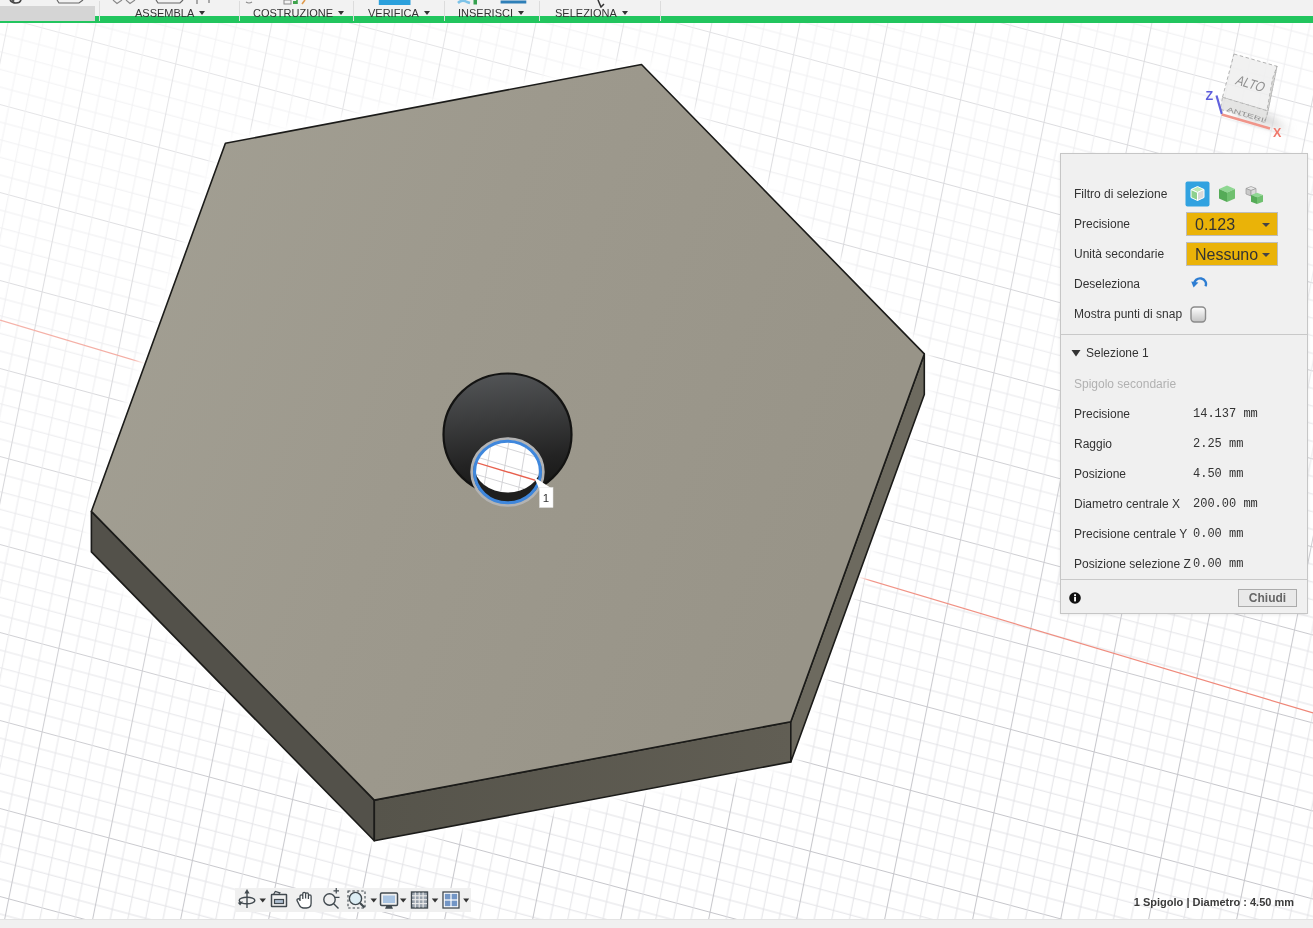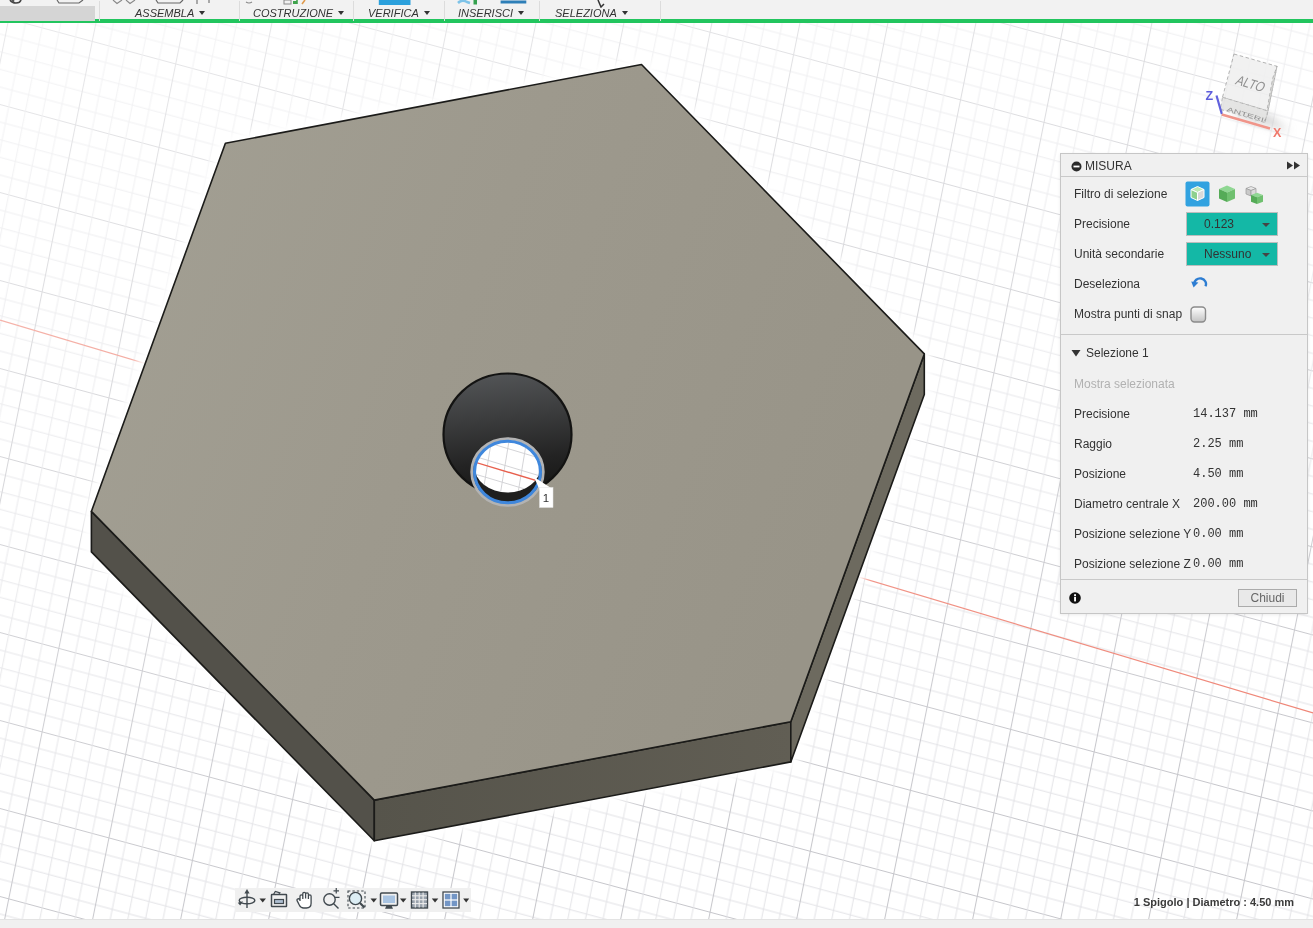--- a/index.html
+++ b/index.html
@@ -1,43 +1,43 @@
 <!DOCTYPE html>
 <html><head>
 <meta charset="utf-8">
 <style>
   * { margin:0; padding:0; box-sizing:border-box; }
   html,body { width:1313px; height:928px; overflow:hidden;
     font-family:"Liberation Sans", sans-serif; background:#ffffff; }
   #viewport { position:absolute; left:0; top:0; width:1313px; height:928px; }
   
   #topbar { position:absolute; left:0; top:0; width:1313px; height:23px;
-    background:#f2f2f2; border-bottom:4px solid #22c55e; z-index:30;font-style:italic; }
+    background:#f2f2f2; border-bottom:7px solid #22c55e; z-index:30; }
   #topbar .grayblock { position:absolute; left:0; top:6px; width:95px; height:15px; background:#d5d5d5; }
   #topbar .sep { position:absolute; top:1px; height:20px; width:1px; background:#dcdcdc; }
   #topbar .tab { position:absolute; top:0; height:22px; line-height:26px; font-size:11px;
     color:#333; letter-spacing:0px; white-space:nowrap; }
   #topbar .tab .dd { display:inline-block; width:0; height:0; border-left:3.5px solid transparent;
     border-right:3.5px solid transparent; border-top:4px solid #333; margin-left:5px; vertical-align:2px;}
   .frag { position:absolute; z-index:31; }
   
   #panel { position:absolute; left:1060px; top:153px; width:248px; height:461px;
     background:#f0f0f0; border:1px solid #c6c6c6; z-index:20; font-size:12px; color:#333;
     box-shadow:0 1px 3px rgba(0,0,0,0.08); }
   #panel .hdr { position:absolute; left:0; top:0; width:100%; height:23px; border-bottom:1px solid #c9c9c9; }
   #panel .hdr .title { position:absolute; left:24px; top:5px; font-size:12px; color:#333; }
   #panel .row { position:absolute; left:13px; white-space:nowrap; }
   #panel .val { position:absolute; left:132px; white-space:nowrap;font-family:Liberation Mono, monospace; }
   #panel .divider { position:absolute; left:0; width:100%; height:1px; background:#c9c9c9; }
-  #panel .drop { position:absolute; left:125px; width:92px; height:24px; background:#14b8a6;
-    border:1px solid #bdbdbd; font-size:12px; color:#333; line-height:23px; padding-left:17px; }
+  #panel .drop { position:absolute; left:125px; width:92px; height:24px; background:#eab308;
+    border:1px solid #bdbdbd; font-size:16px; color:#333; line-height:23px; padding-left:8px; }
   #panel .drop .arr { position:absolute; right:7px; top:10px; width:0; height:0;
     border-left:4px solid transparent; border-right:4px solid transparent; border-top:4.5px solid #444; }
   #chiudi { position:absolute; left:177px; top:435px; width:59px; height:18px; background:#e9e9e9;
-    border:1px solid #ababab; color:#666; font-size:12px; text-align:center; line-height:16px; }
+    border:1px solid #ababab; color:#666; font-size:12px; text-align:center; line-height:16px;font-weight:bold; }
   
   #navbar { position:absolute; left:235px; top:888px; width:236px; height:24px; background:#f0f0f0; z-index:25; }
   #bottomstrip { position:absolute; left:0; top:919px; width:1313px; height:9px; background:#f0f0f0;
     border-top:1px solid #e3e3e3; z-index:24; }
   svg text { font-family:"Liberation Sans", sans-serif; }
   #status { position:absolute; right:19px; top:896px; font-size:11px; font-weight:bold;
     color:#3a3a3a; z-index:26; white-space:nowrap; }
   #viewcube { position:absolute; left:1180px; top:30px; width:133px; height:120px; z-index:15; }
 </style>
 </head>
@@ -188,31 +188,20 @@
   <clipPath id="vcfront">
         <polygon points="1222.5,97.3 1268,111 1264.8,122.5 1220.3,109.3"></polygon>
       </clipPath>
   <filter id="vcshadow" x="-30%" y="-30%" width="160%" height="160%">
     <feGaussianBlur stdDeviation="4"></feGaussianBlur>
       </filter>
     </defs>
 </svg>
 
 <div id="panel">
-  <div class="hdr">
-    <svg style="position:absolute;left:10px;top:7px" width="11" height="11" viewBox="0 0 11 11">
-      <circle cx="5.5" cy="5.5" r="5" fill="#2b2b2b"></circle>
-      <rect x="2.5" y="4.6" width="6" height="1.8" fill="#fff"></rect>
-    </svg>
-    <div class="title">MISURA</div>
-    <svg style="position:absolute;right:6px;top:7px" width="15" height="10" viewBox="0 0 15 10">
-      <polygon points="1,0.5 7,4.5 1,8.5" fill="#333"></polygon>
-      <polygon points="8,0.5 14,4.5 8,8.5" fill="#333"></polygon>
-    </svg>
-  </div>
   <div class="row" style="top:33px">Filtro di selezione</div>
   <svg style="position:absolute;left:124px;top:27px" width="82" height="26" viewBox="0 0 82 26">
     <rect x="0.5" y="0.5" width="24" height="25" rx="2" fill="#31a2e0"></rect>
     <g>
       <polygon points="6,8.5 12.5,5.5 19,8.5 12.5,11.5" fill="#bfe8b4" stroke="#fff" stroke-width="1"></polygon>
       <polygon points="6,8.5 12.5,11.5 12.5,19.5 6,16.5" fill="#8ed08e" stroke="#fff" stroke-width="1"></polygon>
       <polygon points="19,8.5 12.5,11.5 12.5,19.5 19,16.5" fill="#d9d9d9" stroke="#fff" stroke-width="1"></polygon>
     </g>
     <g transform="translate(33,3)">
       <polygon points="1,5 9,1.5 17,5 9,8.5" fill="#8fd792"></polygon>
@@ -245,30 +234,30 @@
           <stop offset="1" stop-color="#c3c3c3"></stop>
         </linearGradient>
       </defs>
     <rect x="1" y="1" width="14.5" height="15" rx="3.5" fill="url(#cbg)" stroke="#8b8b8b" stroke-width="1.4"></rect>
   </svg>
   <div class="divider" style="top:180px"></div>
   <svg style="position:absolute;left:10px;top:195px" width="10" height="8" viewBox="0 0 10 8">
     <polygon points="0.5,1 9.5,1 5,7.5" fill="#333"></polygon>
   </svg>
   <div class="row" style="top:192px; left:25px; font-weight:normal">Selezione 1</div>
-  <div class="row" style="top:223px; color:#b1b1b1">Mostra selezionata</div>
+  <div class="row" style="top:223px; color:#b1b1b1">Spigolo secondarie</div>
   <div class="row" style="top:253px">Precisione</div>
     <div class="val" style="top:253px">14.137 mm</div>
   <div class="row" style="top:283px">Raggio</div>
     <div class="val" style="top:283px">2.25 mm</div>
   <div class="row" style="top:313px">Posizione</div>
     <div class="val" style="top:313px">4.50 mm</div>
   <div class="row" style="top:343px">Diametro centrale X</div>
     <div class="val" style="top:343px">200.00 mm</div>
-  <div class="row" style="top:373px">Posizione selezione Y</div>
+  <div class="row" style="top:373px">Precisione centrale Y</div>
     <div class="val" style="top:373px">0.00 mm</div>
   <div class="row" style="top:403px">Posizione selezione Z</div>
     <div class="val" style="top:403px">0.00 mm</div>
   <div class="divider" style="top:425px"></div>
   <svg style="position:absolute;left:8px;top:438px" width="12" height="12" viewBox="0 0 12 12">
     <circle cx="6" cy="6" r="5.8" fill="#111"></circle>
     <rect x="5.1" y="4.8" width="1.9" height="4.6" fill="#fff"></rect>
     <rect x="5.1" y="2.2" width="1.9" height="1.8" fill="#fff"></rect>
   </svg>
   <div id="chiudi">Chiudi</div>

